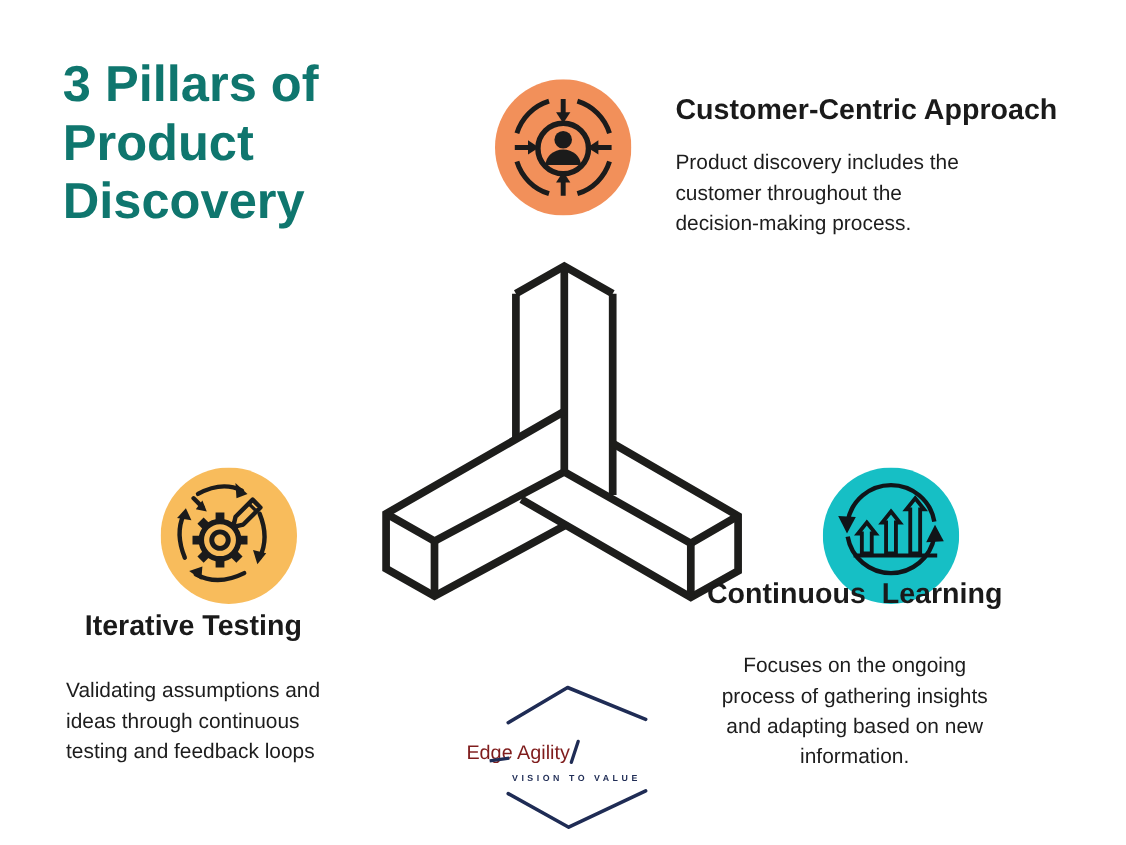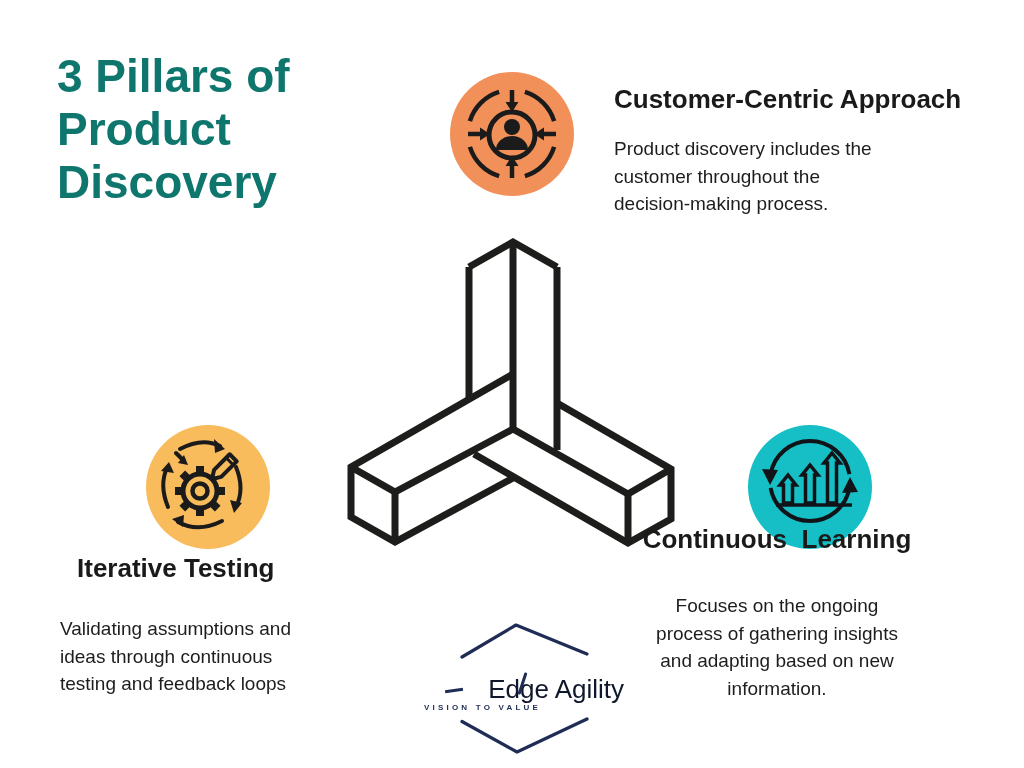--- a/index.html
+++ b/index.html
@@ -42,25 +42,25 @@
   .badge-customer{left:450px;top:72px;}
   .badge-iterative{left:146px;top:425px;}
   .badge-learning{left:748px;top:425px;}
 
   
   .pillar-art{left:330px;top:225px;}
 
   
   .logo-frame{left:440px;top:612px;}
   .logo-wordmark{
-    left:424px;top:674px;width:200px;text-align:right;
-    font-size:26px;font-weight:400;color:#0f172a;letter-spacing:0px;
+    left:424px;top:674px;width:200px;text-align:left;
+    font-size:18px;font-weight:400;color:#7f1d1d;letter-spacing:0px;
   }
   .logo-tagline{
-    left:424px;top:703px;width:200px;
+    left:424px;top:703px;width:200px;text-align:center;
     font-size:8px;font-weight:700;color:#1F2C55;letter-spacing:3.2px;
   }
   .logo-e-dash{
     left:445px;top:689px;width:18px;height:2.5px;background:#1F2C55;
     transform:rotate(-8deg);
   }
   .logo-a-slash{
     left:521px;top:672px;width:3px;height:23px;background:#1F2C55;
     transform:rotate(18deg);border-radius:2px;
   }

